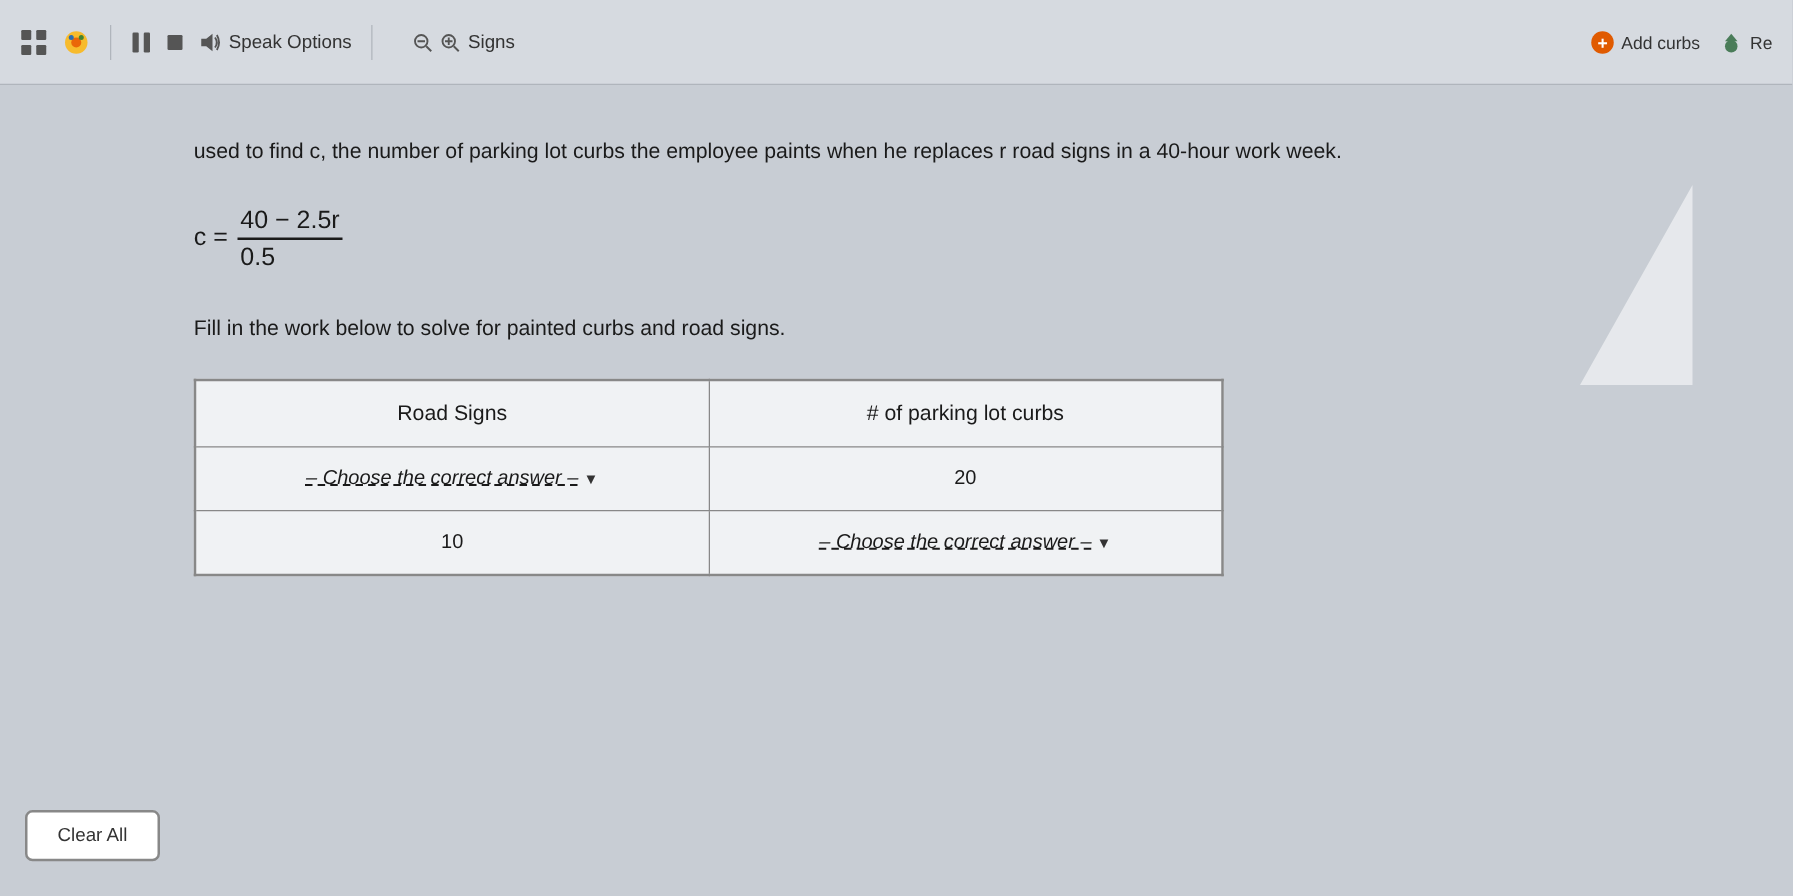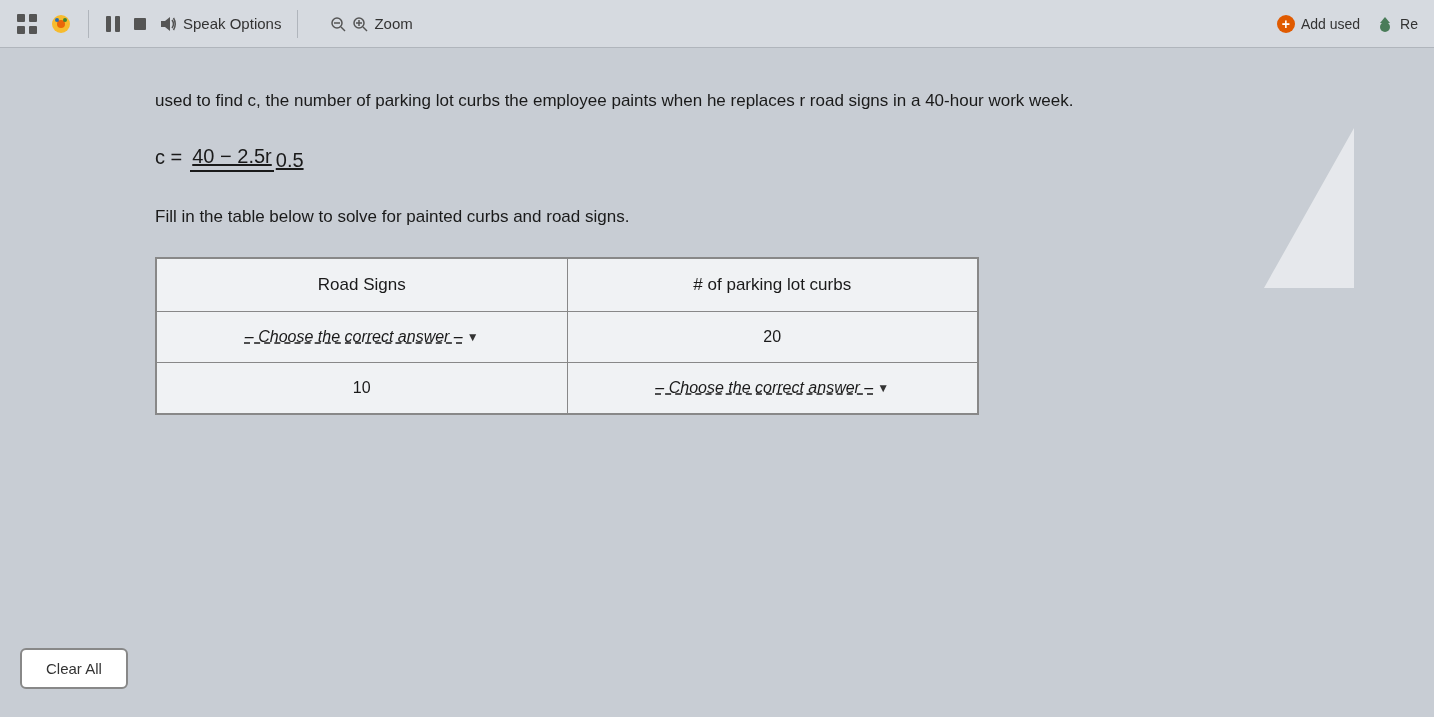--- a/index.html
+++ b/index.html
@@ -12,21 +12,21 @@
       overflow: hidden;
     }
 
     
     .toolbar {
       display: flex;
       align-items: center;
       background-color: #d6dae0;
       border-bottom: 1px solid #b0b5bc;
       padding: 6px 16px;
-      height: 48px;
+      height: 68px;
       gap: 12px;
     }
 
     .toolbar-icon {
       display: flex;
       align-items: center;
       justify-content: center;
       cursor: pointer;
       color: #333;
       font-size: 18px;
@@ -118,26 +118,25 @@
       align-items: center;
       gap: 8px;
     }
 
     .formula-lhs {
       font-size: 20px;
     }
 
     .fraction {
       display: inline-flex;
-      flex-direction: row;
-      align-items: flex-end;
+      flex-direction: column;
+      align-items: flex-start;
       vertical-align: middle;
       font-size: 20px;
       line-height: 1.2;
-      text-decoration: underline;
     }
 
     .fraction .numerator {
       border-bottom: 2px solid #1a1a1a;
       padding: 0 2px 2px 2px;
       font-size: 20px;
     }
 
     .fraction .denominator {
       padding: 2px 2px 0 2px;
@@ -288,27 +287,27 @@
       <circle cx="7" cy="7" r="5" stroke="#555" stroke-width="1.5" fill="none"></circle>
       <line x1="11" y1="11" x2="15" y2="15" stroke="#555" stroke-width="1.5"></line>
       <line x1="4" y1="7" x2="10" y2="7" stroke="#555" stroke-width="1.5"></line>
     </svg>
     <svg width="16" height="16" viewBox="0 0 16 16">
       <circle cx="7" cy="7" r="5" stroke="#555" stroke-width="1.5" fill="none"></circle>
       <line x1="11" y1="11" x2="15" y2="15" stroke="#555" stroke-width="1.5"></line>
       <line x1="7" y1="4" x2="7" y2="10" stroke="#555" stroke-width="1.5"></line>
       <line x1="4" y1="7" x2="10" y2="7" stroke="#555" stroke-width="1.5"></line>
     </svg>
-    <span>Zoom</span>
+    <span>Signs</span>
   </div>
 
   <div class="toolbar-right">
     <div class="add-note-btn">
       <div class="plus-circle">+</div>
-      <span>Add used</span>
+      <span>Add curbs</span>
     </div>
     <div class="re-btn">
       <svg width="18" height="18" viewBox="0 0 18 18">
         <circle cx="9" cy="12" r="5" fill="#4a7c59"></circle>
         <polygon points="9,2 14,8 4,8" fill="#4a7c59"></polygon>
       </svg>
       <span>Re</span>
     </div>
   </div>
 </div>
@@ -320,21 +319,21 @@
   <p class="intro-text">used to find c, the number of parking lot curbs the employee paints when he replaces r road signs in a 40-hour work week.</p>
 
   <div class="formula">
     <span class="formula-lhs">c =</span>
     <span class="fraction">
       <span class="numerator">40 − 2.5r</span>
       <span class="denominator">0.5</span>
     </span>
   </div>
 
-  <p class="fill-text">Fill in the table below to solve for painted curbs and road signs.</p>
+  <p class="fill-text">Fill in the work below to solve for painted curbs and road signs.</p>
 
   <table class="answer-table">
     <thead>
       <tr>
         <th>Road Signs</th>
         <th># of parking lot curbs</th>
       </tr>
     </thead>
     <tbody>
       <tr>

